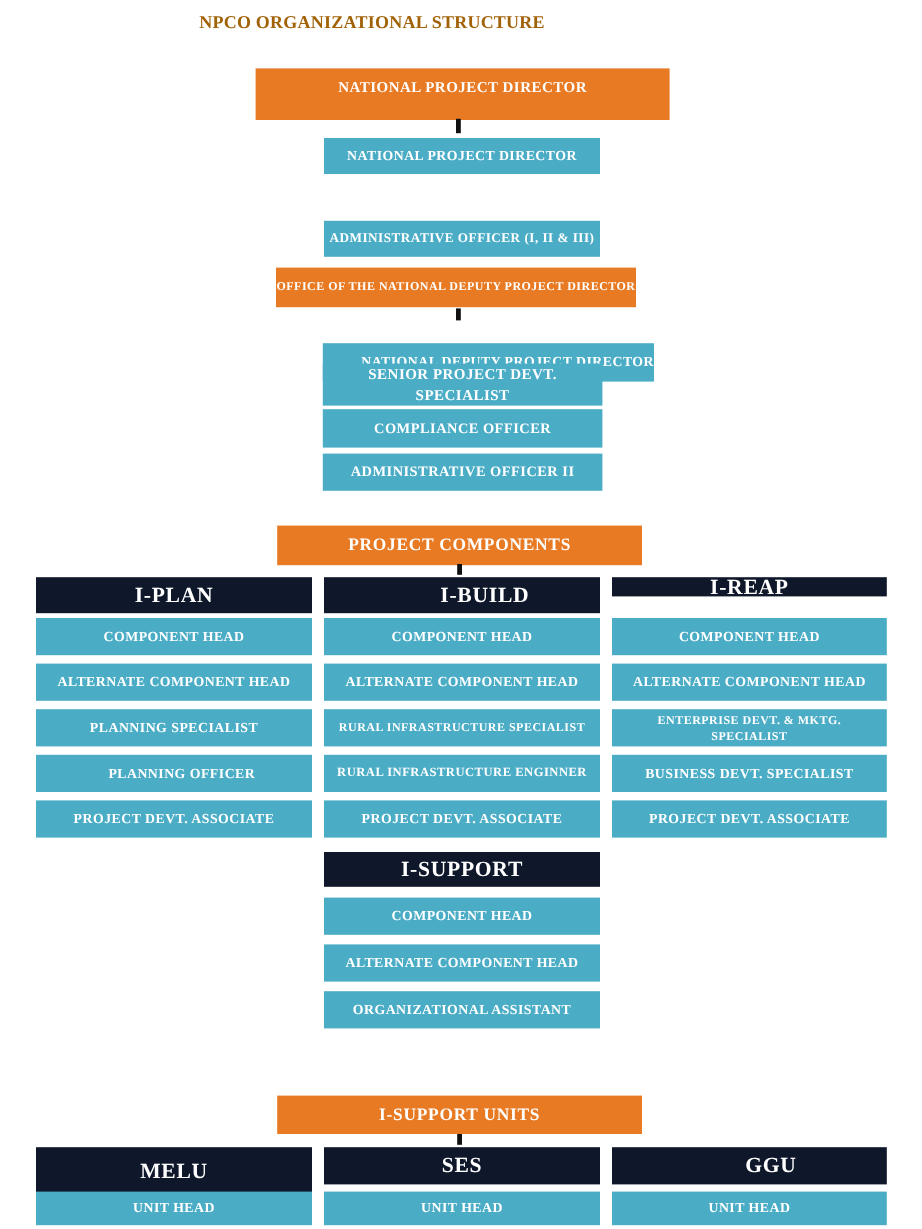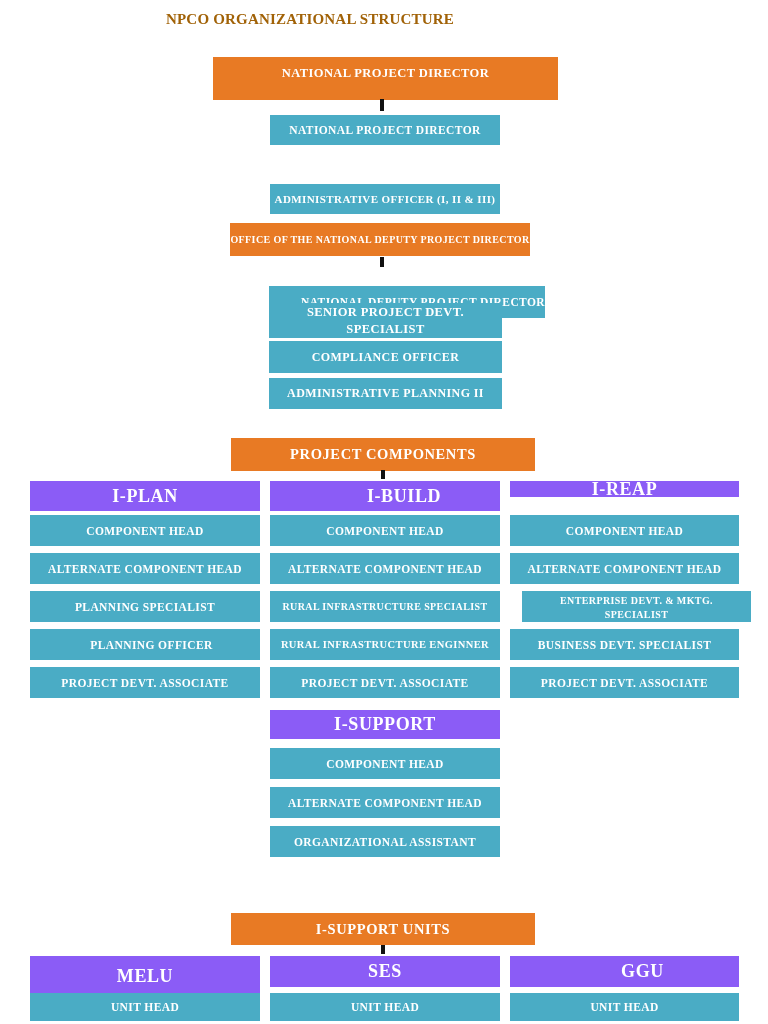--- a/index.html
+++ b/index.html
@@ -12,21 +12,21 @@
     color:#a16207; font-weight:bold; font-size:15px; line-height:23px;
     letter-spacing:0.2px;
   }
   .box {
     position:absolute; display:flex; align-items:center; justify-content:center;
     text-align:center; color:#ffffff; font-weight:bold; letter-spacing:0.4px;
     box-sizing:border-box;
   }
   .orange { background:#E87A24; }
   .teal   { background:#4AACC5; }
-  .green  { background:#8b5cf6; }
+  .green  { background:#0f172a; }
   .dash   { position:absolute; width:4px; background:#111111; }
   .fs10   { font-size:10px; }
   .fs10-5 { font-size:10.5px; }
   .fs11   { font-size:11px; }
   .fs11-5 { font-size:11.5px; }
   .fs12   { font-size:12px; }
   .fs12-5 { font-size:12.5px; }
   .fs14-5 { font-size:14.5px; letter-spacing:0.6px; }
   .fs18   { font-size:18px; letter-spacing:0.6px; }
   .top-align { align-items:flex-start; }
@@ -51,21 +51,21 @@
   <div class="box teal fs11" style="left:270px; top:184px; width:230px; height:30px;">ADMINISTRATIVE OFFICER (I, II &amp; III)</div>
 
   <div class="box orange fs10" style="left:230px; top:223px; width:300px; height:33px;">OFFICE OF THE NATIONAL DEPUTY PROJECT DIRECTOR</div>
   <div class="dash" style="left:380px; top:257px; height:10px;"></div>
 
   <div class="box teal fs11-5" style="left:269px; top:286px; width:276px; height:32px;padding-left:32px;">NATIONAL DEPUTY PROJECT DIRECTOR</div>
   <div class="box teal fs12-5 clip2" style="left:269px; top:303px; width:233px; height:35px;">
     <span>SENIOR PROJECT DEVT. SPECIALIST</span>
   </div>
   <div class="box teal fs12" style="left:269px; top:341px; width:233px; height:32px;">COMPLIANCE OFFICER</div>
-  <div class="box teal fs12" style="left:269px; top:378px; width:233px; height:31px;">ADMINISTRATIVE PLANNING II</div>
+  <div class="box teal fs12" style="left:269px; top:378px; width:233px; height:31px;">ADMINISTRATIVE OFFICER II</div>
 
   <div class="box orange fs14-5" style="left:231px; top:438px; width:304px; height:33px;">PROJECT COMPONENTS</div>
   <div class="dash" style="left:381px; top:470px; height:9px;"></div>
 
   <div class="box green fs18" style="left:30px; top:481px; width:230px; height:30px;">I-PLAN</div>
   <div class="box teal fs11-5" style="left:30px; top:515px; width:230px; height:31px;">COMPONENT HEAD</div>
   <div class="box teal fs11-5" style="left:30px; top:553px; width:230px; height:31px;">ALTERNATE COMPONENT HEAD</div>
   <div class="box teal fs11-5" style="left:30px; top:591px; width:230px; height:31px;">PLANNING SPECIALIST</div>
   <div class="box teal fs11-5" style="left:30px; top:629px; width:230px; height:31px;padding-left:13px;">PLANNING OFFICER</div>
   <div class="box teal fs11-5" style="left:30px; top:667px; width:230px; height:31px;">PROJECT DEVT. ASSOCIATE</div>
@@ -73,21 +73,21 @@
   <div class="box green fs18" style="left:270px; top:481px; width:230px; height:30px;padding-left:38px;">I-BUILD</div>
   <div class="box teal fs11-5" style="left:270px; top:515px; width:230px; height:31px;">COMPONENT HEAD</div>
   <div class="box teal fs11-5" style="left:270px; top:553px; width:230px; height:31px;">ALTERNATE COMPONENT HEAD</div>
   <div class="box teal fs10" style="left:270px; top:591px; width:230px; height:31px;">RURAL INFRASTRUCTURE SPECIALIST</div>
   <div class="box teal fs10-5" style="left:270px; top:629px; width:230px; height:31px;">RURAL INFRASTRUCTURE ENGINNER</div>
   <div class="box teal fs11-5" style="left:270px; top:667px; width:230px; height:31px;">PROJECT DEVT. ASSOCIATE</div>
 
   <div class="box green fs18" style="left:510px; top:481px; width:229px; height:16px;">I-REAP</div>
   <div class="box teal fs11-5" style="left:510px; top:515px; width:229px; height:31px;">COMPONENT HEAD</div>
   <div class="box teal fs11-5" style="left:510px; top:553px; width:229px; height:31px;">ALTERNATE COMPONENT HEAD</div>
-  <div class="box teal fs10 wrap2" style="left:510px; top:591px; width:229px; height:31px;margin-left:12px;">
+  <div class="box teal fs10 wrap2" style="left:510px; top:591px; width:229px; height:31px;">
     <span>ENTERPRISE DEVT. &amp; MKTG. SPECIALIST</span>
   </div>
   <div class="box teal fs11-5" style="left:510px; top:629px; width:229px; height:31px;">BUSINESS DEVT. SPECIALIST</div>
   <div class="box teal fs11-5" style="left:510px; top:667px; width:229px; height:31px;">PROJECT DEVT. ASSOCIATE</div>
 
   <div class="box green fs18" style="left:270px; top:710px; width:230px; height:29px;">I-SUPPORT</div>
   <div class="box teal fs11-5" style="left:270px; top:748px; width:230px; height:31px;">COMPONENT HEAD</div>
   <div class="box teal fs11-5" style="left:270px; top:787px; width:230px; height:31px;">ALTERNATE COMPONENT HEAD</div>
   <div class="box teal fs11-5" style="left:270px; top:826px; width:230px; height:31px;">ORGANIZATIONAL ASSISTANT</div>
 

